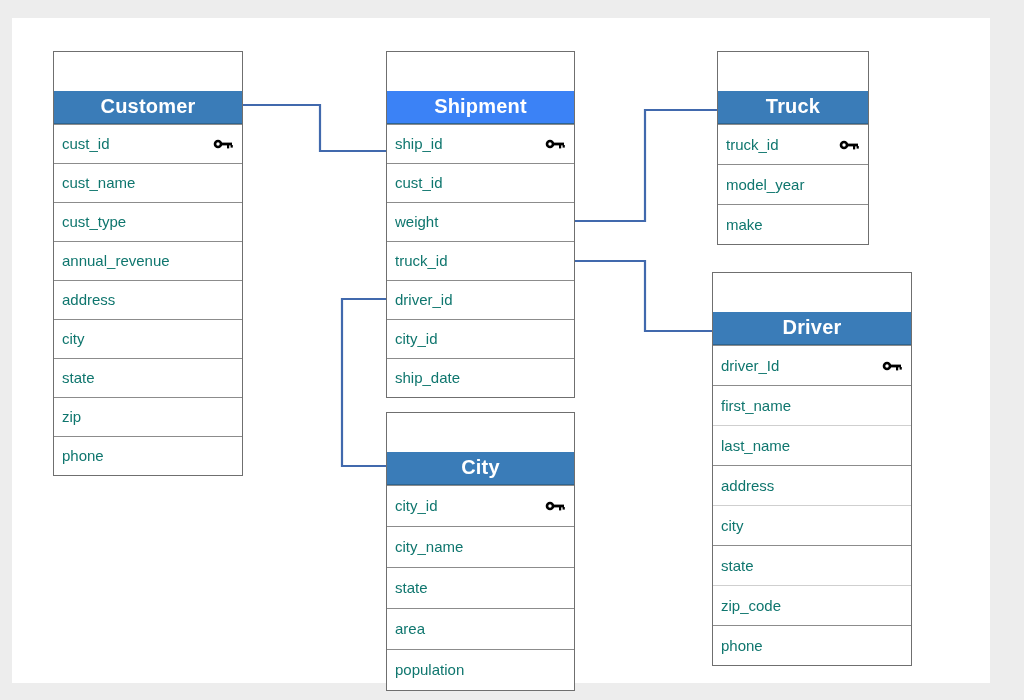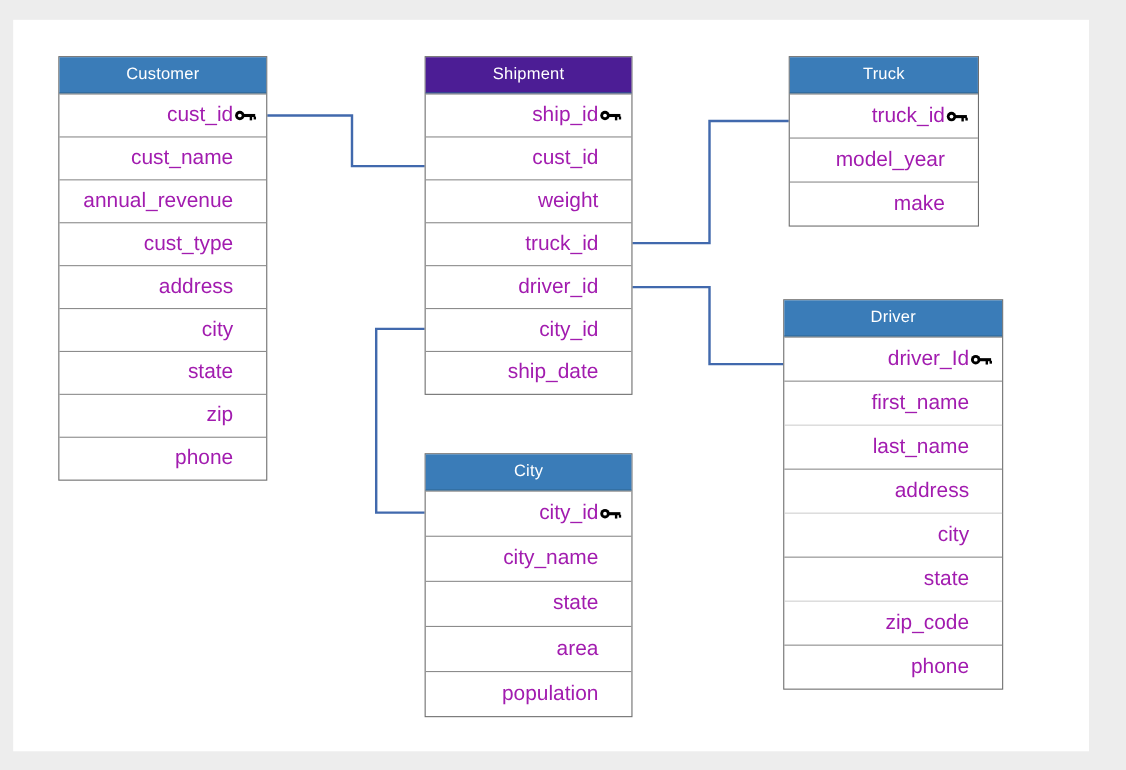--- a/index.html
+++ b/index.html
@@ -26,52 +26,52 @@
     box-sizing:border-box;
     background:#ffffff;
     border:1px solid #6f6f6f;
   }
   .entity-header{
     box-sizing:border-box;
     height:33px;
     line-height:31px;
     text-align:center;
     color:#ffffff;
-    font-weight:normal;
-    font-size:15px;
+    font-weight:bold;
+    font-size:20px;
     letter-spacing:.2px;
     border-bottom:1px solid #2d6490;
+    margin-top:39px;
   }
   .attr{
     box-sizing:border-box;
     position:relative;
     height:39px;
     line-height:38px;
     padding-left:8px;
     padding-right:30px;
-    font-size:19px;
-    color:#a21caf;
+    font-size:15px;
+    color:#0f766e;
     border-top:1px solid #8c8c8c;
     white-space:nowrap;
     overflow:hidden;
-    text-align:right;
   }
   .attr:first-of-type{border-top:none;}
   .attr.soft{border-top:1px solid #cfcfcf;}
   .key-icon{
     position:absolute;
     right:9px;
     top:50%;
     transform:translateY(-50%);
     width:20px;height:12px;
   }
   
   #ent-customer{left:53px;  top:51px;  width:190px;}
   #ent-shipment{left:386px; top:51px;  width:189px;}
-  #ent-truck   {left:717px; top:51px;  width:173px;}
+  #ent-truck   {left:717px; top:51px;  width:152px;}
   #ent-driver  {left:712px; top:272px; width:200px;}
   #ent-city    {left:386px; top:412px; width:189px;}
   #ent-truck .attr{height:40px;line-height:39px;}
   #ent-driver .attr{height:40px;line-height:39px;}
   #ent-city .attr{height:41px;line-height:40px;}
 </style>
 </head>
 <body>
 
 <div id="canvas"></div>
@@ -93,31 +93,31 @@
       <span>cust_id</span>
       <svg class="key-icon" viewBox="0 0 20 12">
         <circle cx="5" cy="6" r="4.3" fill="#000"></circle>
           <circle cx="5" cy="6" r="1.7" fill="#fff"></circle>
         <rect x="8" y="4.6" width="11" height="2.8" fill="#000"></rect>
         <rect x="14" y="7" width="2.2" height="3.4" fill="#000"></rect>
         <rect x="17.6" y="7" width="2.2" height="2.6" fill="#000"></rect>
       </svg>
     </div>
     <div class="attr"><span>cust_name</span></div>
+    <div class="attr"><span>cust_type</span></div>
     <div class="attr"><span>annual_revenue</span></div>
-    <div class="attr"><span>cust_type</span></div>
     <div class="attr"><span>address</span></div>
     <div class="attr"><span>city</span></div>
     <div class="attr"><span>state</span></div>
     <div class="attr"><span>zip</span></div>
     <div class="attr"><span>phone</span></div>
   </div>
 
   <div class="entity" id="ent-shipment">
-    <div class="entity-header" style="background:#4c1d95">Shipment</div>
+    <div class="entity-header" style="background:#3b82f6">Shipment</div>
     <div class="attr">
       <span>ship_id</span>
       <svg class="key-icon" viewBox="0 0 20 12">
         <circle cx="5" cy="6" r="4.3" fill="#000"></circle>
           <circle cx="5" cy="6" r="1.7" fill="#fff"></circle>
         <rect x="8" y="4.6" width="11" height="2.8" fill="#000"></rect>
         <rect x="14" y="7" width="2.2" height="3.4" fill="#000"></rect>
         <rect x="17.6" y="7" width="2.2" height="2.6" fill="#000"></rect>
       </svg>
     </div>

